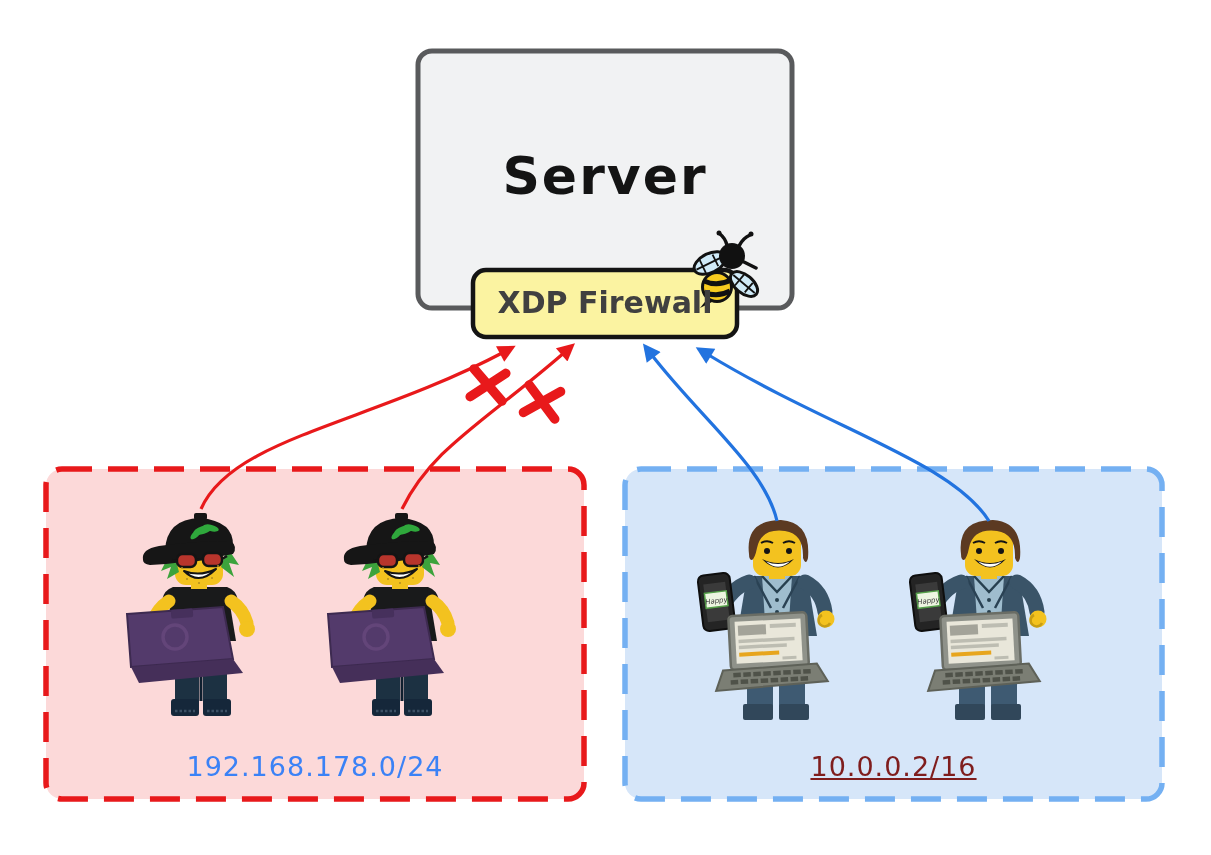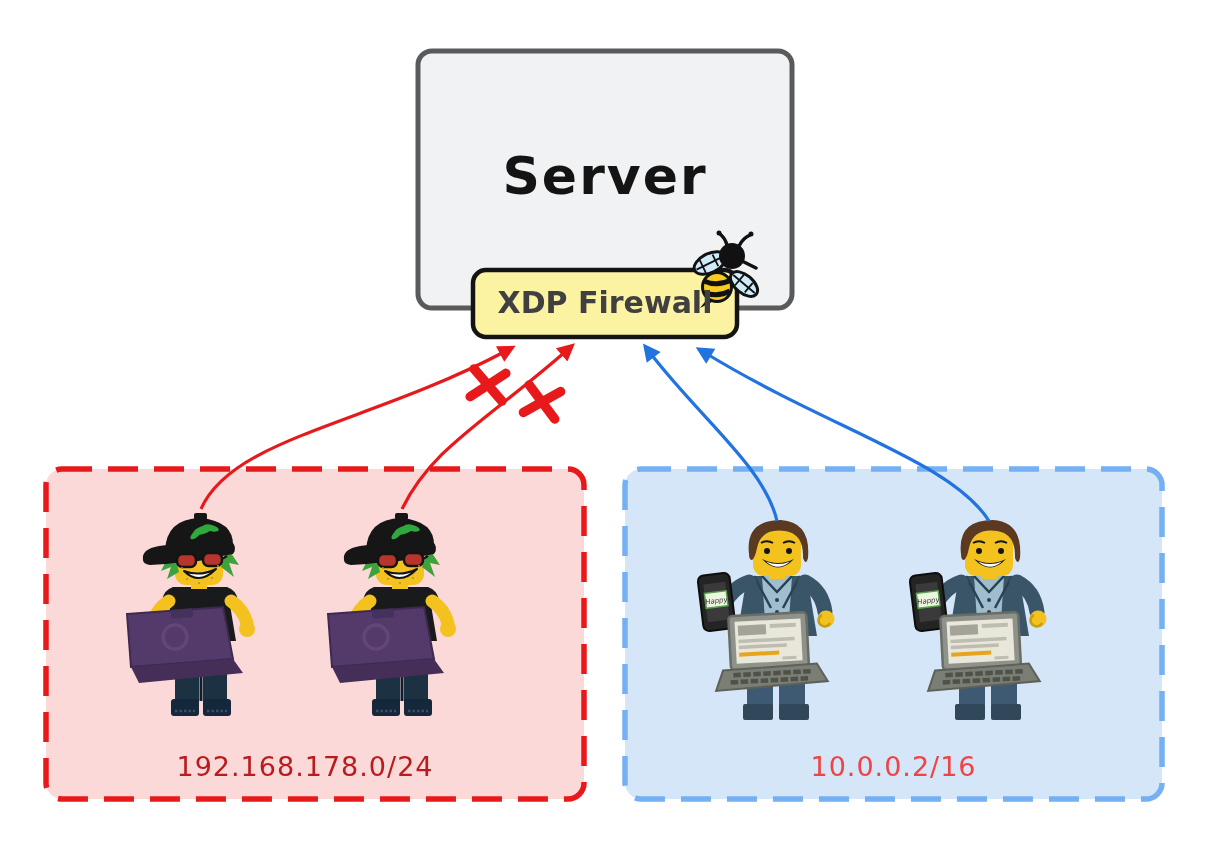--- a/index.html
+++ b/index.html
@@ -6,22 +6,22 @@
   #stage{position:relative;width:1211px;height:855px;background:#ffffff;overflow:hidden;
          font-family:"DejaVu Sans",sans-serif;padding-left:41px;}
   #scene{position:absolute;left:0;top:0;}
   .overlay{position:absolute;display:flex;align-items:center;justify-content:center;
            pointer-events:none;white-space:nowrap;}
   .server-label{left:418px;top:51px;width:374px;height:250px;font-size:52px;font-weight:bold;
                 color:#141414;letter-spacing:2px;}
   .firewall-label{left:473px;top:270px;width:264px;height:64px;font-size:30px;font-weight:bold;
                   color:#404040;}
   .cidr{top:748px;height:36px;font-size:27px;letter-spacing:1px;}
-  .cidr-blocked{left:36px;width:538px;color:#b91c1c;}
-  .cidr-allowed{left:625px;width:537px;color:#ef4444;}
+  .cidr-blocked{left:46px;width:538px;color:#3b82f6;}
+  .cidr-allowed{left:625px;width:537px;color:#7f1d1d;text-decoration:underline;}
 </style>
 </head>
 <body>
 
 <div id="stage">
 
 <svg id="scene" width="1211" height="855" viewBox="0 0 1211 855">
   <defs>
     <marker id="ah-red" viewBox="0 0 10 10" refX="2.5" refY="5" markerWidth="7" markerHeight="5.5" orient="auto">
       <path d="M0,0 L10,5 L0,10 Z" fill="#E8191B"></path>

